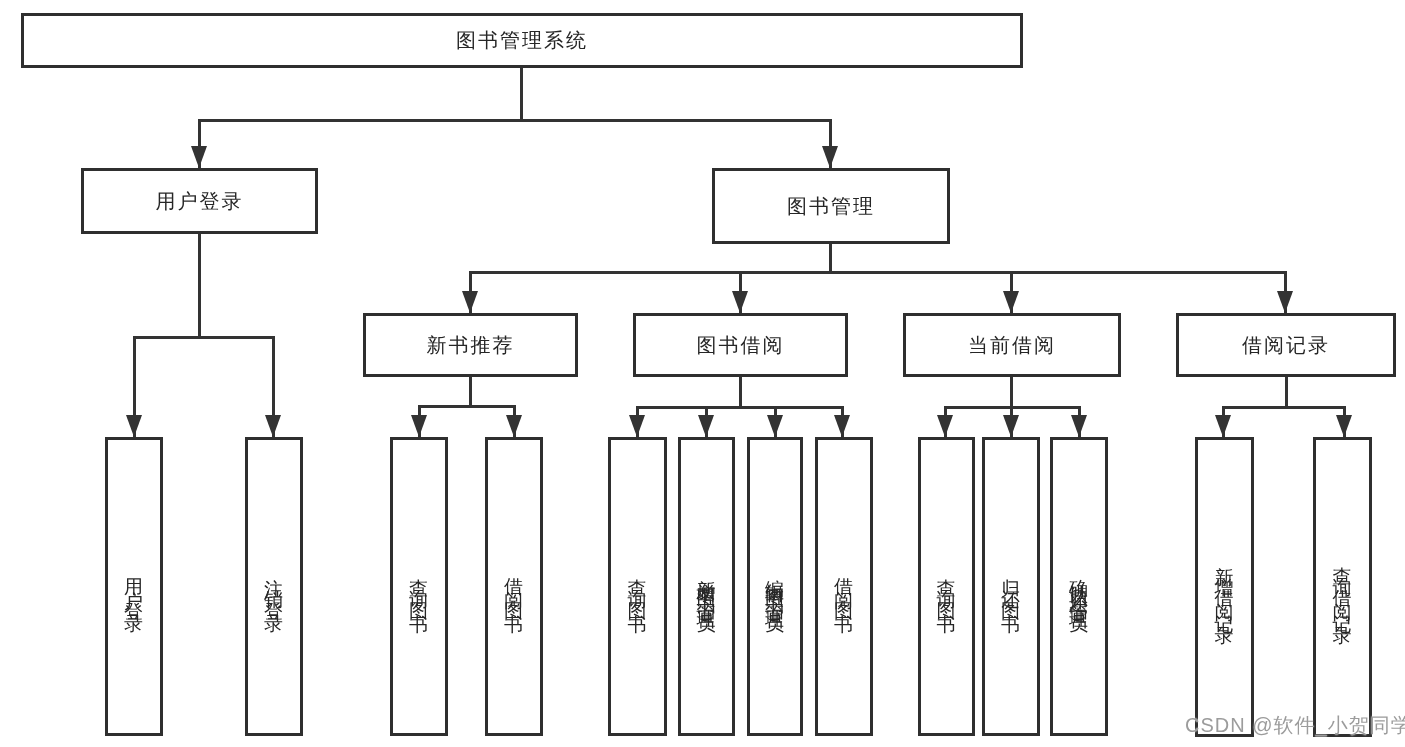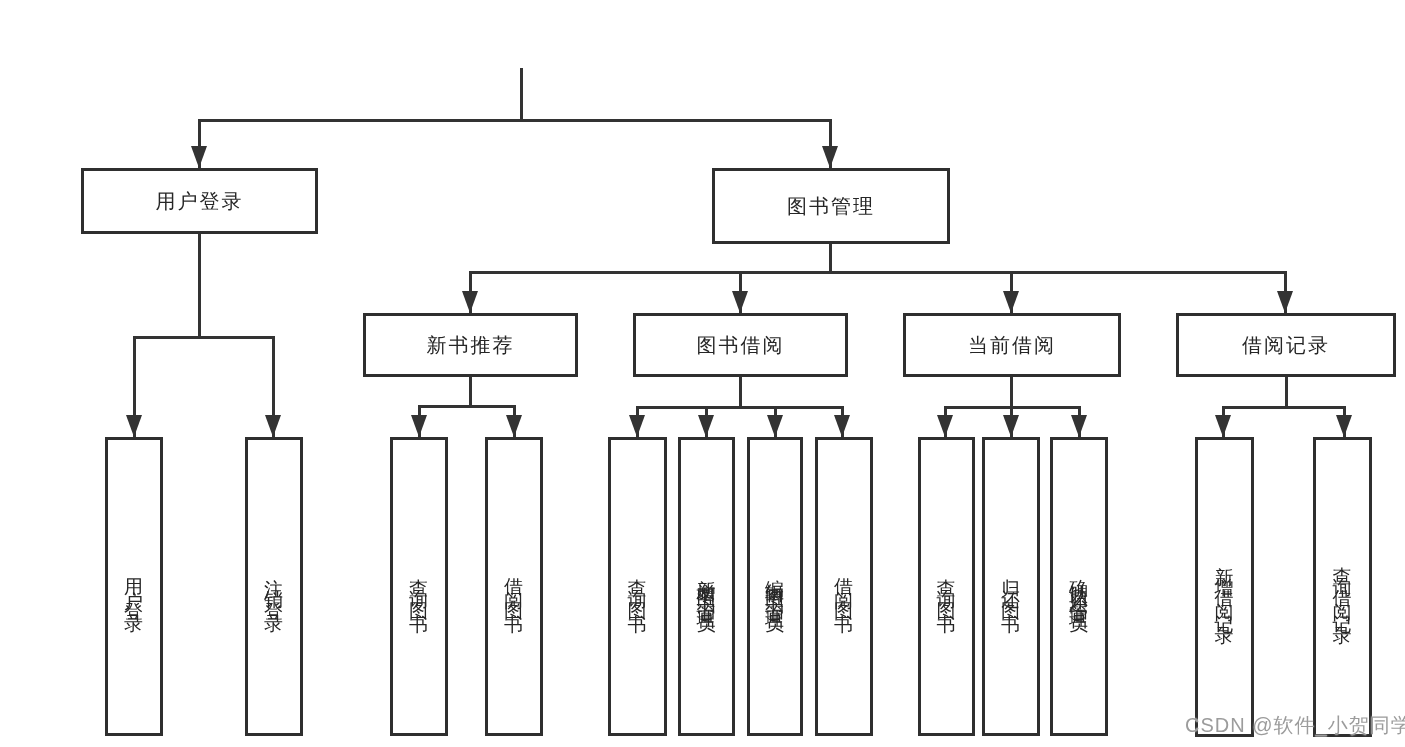--- a/index.html
+++ b/index.html
@@ -81,20 +81,23 @@
   <div class="ah" style="left:1003px;top:415px"></div>
   <div class="ah" style="left:1071px;top:415px"></div>
 
   <div class="vl" style="left:1285px;top:377px;height:31px"></div>
   <div class="hl" style="left:1222px;top:406px;width:124px"></div>
   <div class="vl" style="left:1222px;top:406px;height:31px"></div>
   <div class="vl" style="left:1343px;top:406px;height:31px"></div>
   <div class="ah" style="left:1215px;top:415px"></div>
   <div class="ah" style="left:1336px;top:415px"></div>
 
+  <div class="box" style="left:21px;top:13px;width:1002px;height:55px">
+    <span>图书管理系统</span>
+  </div>
 
   <div class="box" style="left:81px;top:168px;width:237px;height:66px">
     <span>用户登录</span>
   </div>
   <div class="box" style="left:712px;top:168px;width:238px;height:76px">
     <span>图书管理</span>
   </div>
 
   <div class="box" style="left:633px;top:313px;width:215px;height:64px">
     <span>图书借阅</span>

